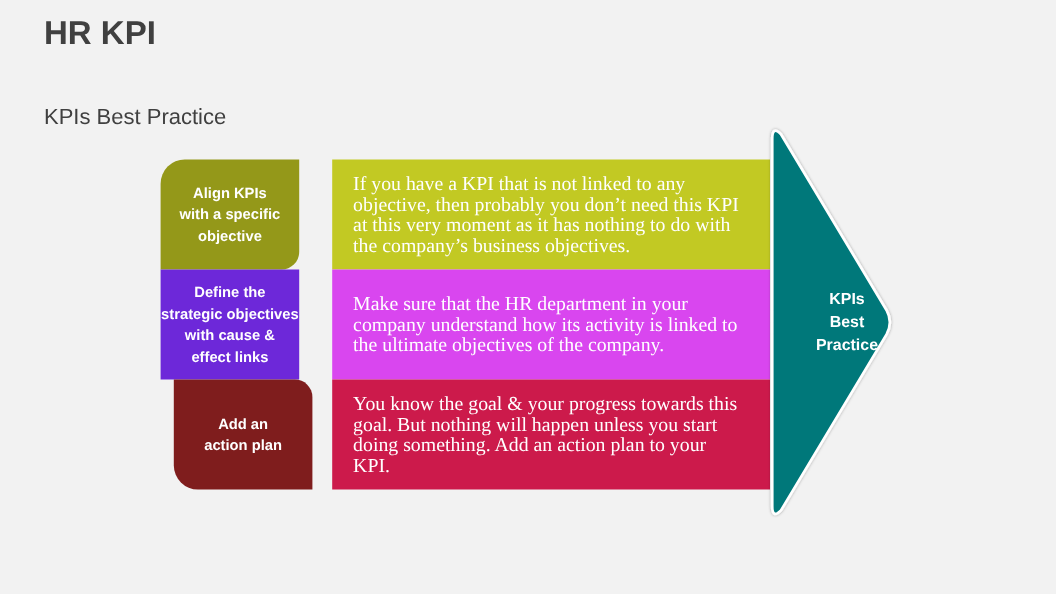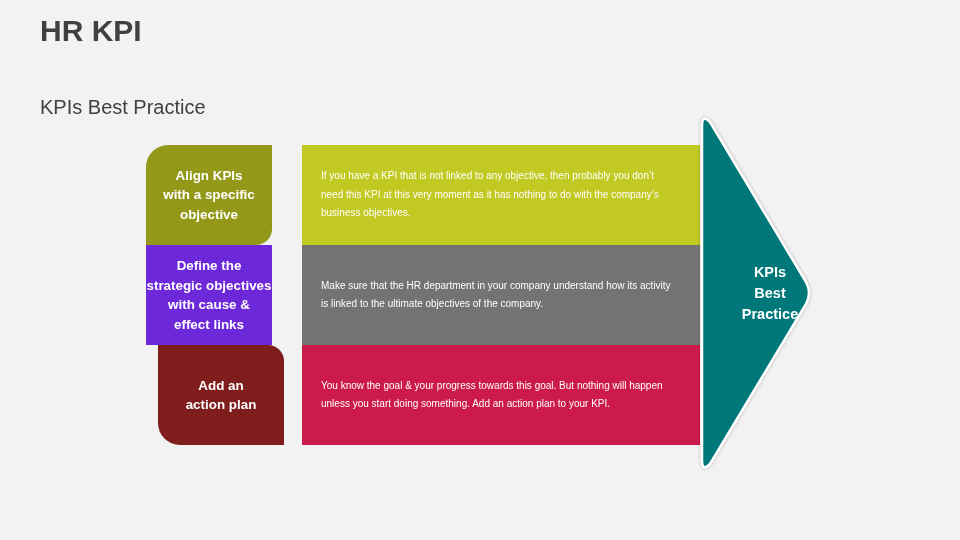--- a/index.html
+++ b/index.html
@@ -4,30 +4,30 @@
 <style>
   * { margin: 0; padding: 0; box-sizing: border-box; }
   html, body { width: 960px; height: 540px; overflow: hidden; background: #f2f2f2; }
   body { position: relative; font-family: "Liberation Sans", "DejaVu Sans", sans-serif; }
 
   .title { position: absolute; left: 40px; top: 14px; font-size: 30px; font-weight: bold; color: #404040; letter-spacing: 0px; }
   .subtitle { position: absolute; left: 40px; top: 62px; font-size: 20px; color: #404040; margin-top: 34px; }
 
   .row { position: absolute; left: 146px; width: 554px; height: 100px; }
   .row .right { position: absolute; left: 156px; top: 0; width: 398px; height: 100px; display: flex; align-items: center; }
-  .row .right span { color: #fff; font-size: 10px; line-height: 18.5px; padding-left: 19px; padding-right: 28px; }
+  .row .right span { color: #fff; font-size: 18px; line-height: 18.5px; padding-left: 19px; padding-right: 28px; font-family: Liberation Serif, serif; }
   .row .left { position: absolute; left: 0; top: 0; width: 126px; height: 100px; display: flex; align-items: center; justify-content: center; text-align: center; }
   .row .left span { color: #fff; font-weight: bold; font-size: 13.4px; line-height: 19.5px; }
 
   .r1 { top: 145px; }
   .r1 .right { background: #c2c923; }
   .r1 .left { background: #949819; border-radius: 22px 0 16px 0; }
 
   .r2 { top: 245px; }
-  .r2 .right { background: #737373; }
+  .r2 .right { background: #d946ef; }
   .r2 .left { background: #6d28d9; }
 
   .r3 { top: 345px; }
   .r3 .right { background: #cc1a4b; }
   .r3 .left { background: #7f1d1d; border-radius: 0 16px 0 22px; margin-left: 12px; }
 
   .arrow { position: absolute; left: 694px; top: 112px; width: 124px; height: 362px; }
   .arrow-label { position: absolute; left: 700px; top: 262px; width: 100px; text-align: center; color: #fff; font-weight: bold; font-size: 14.5px; line-height: 21px; padding-left: 40px; }
 </style>
 </head>

